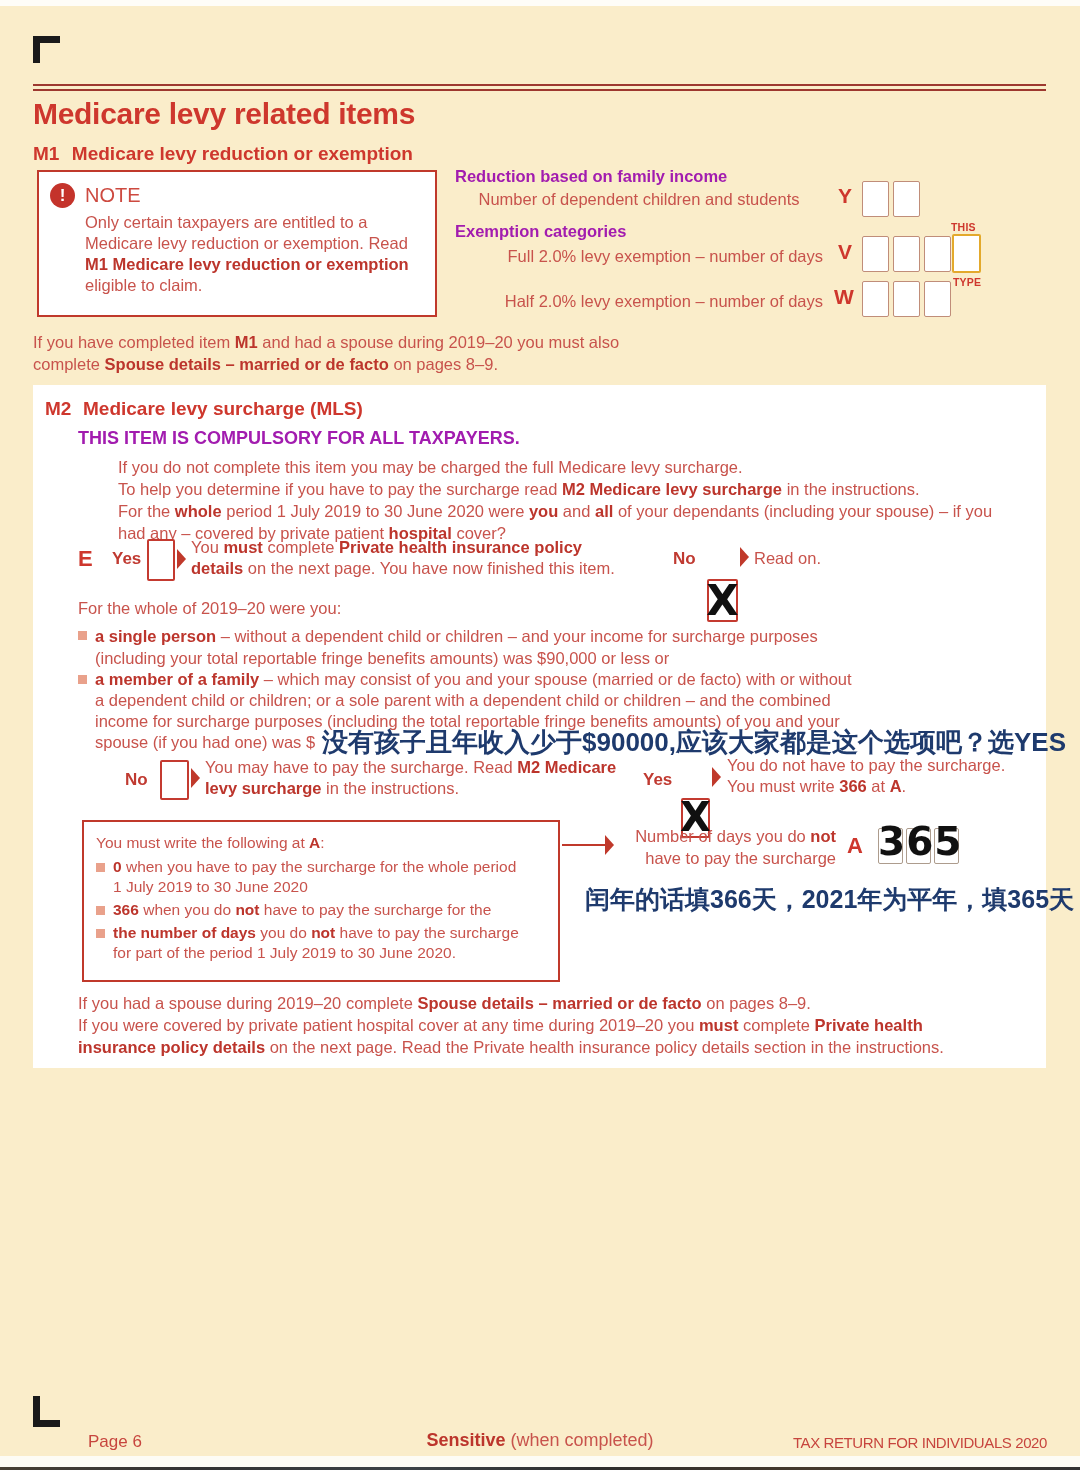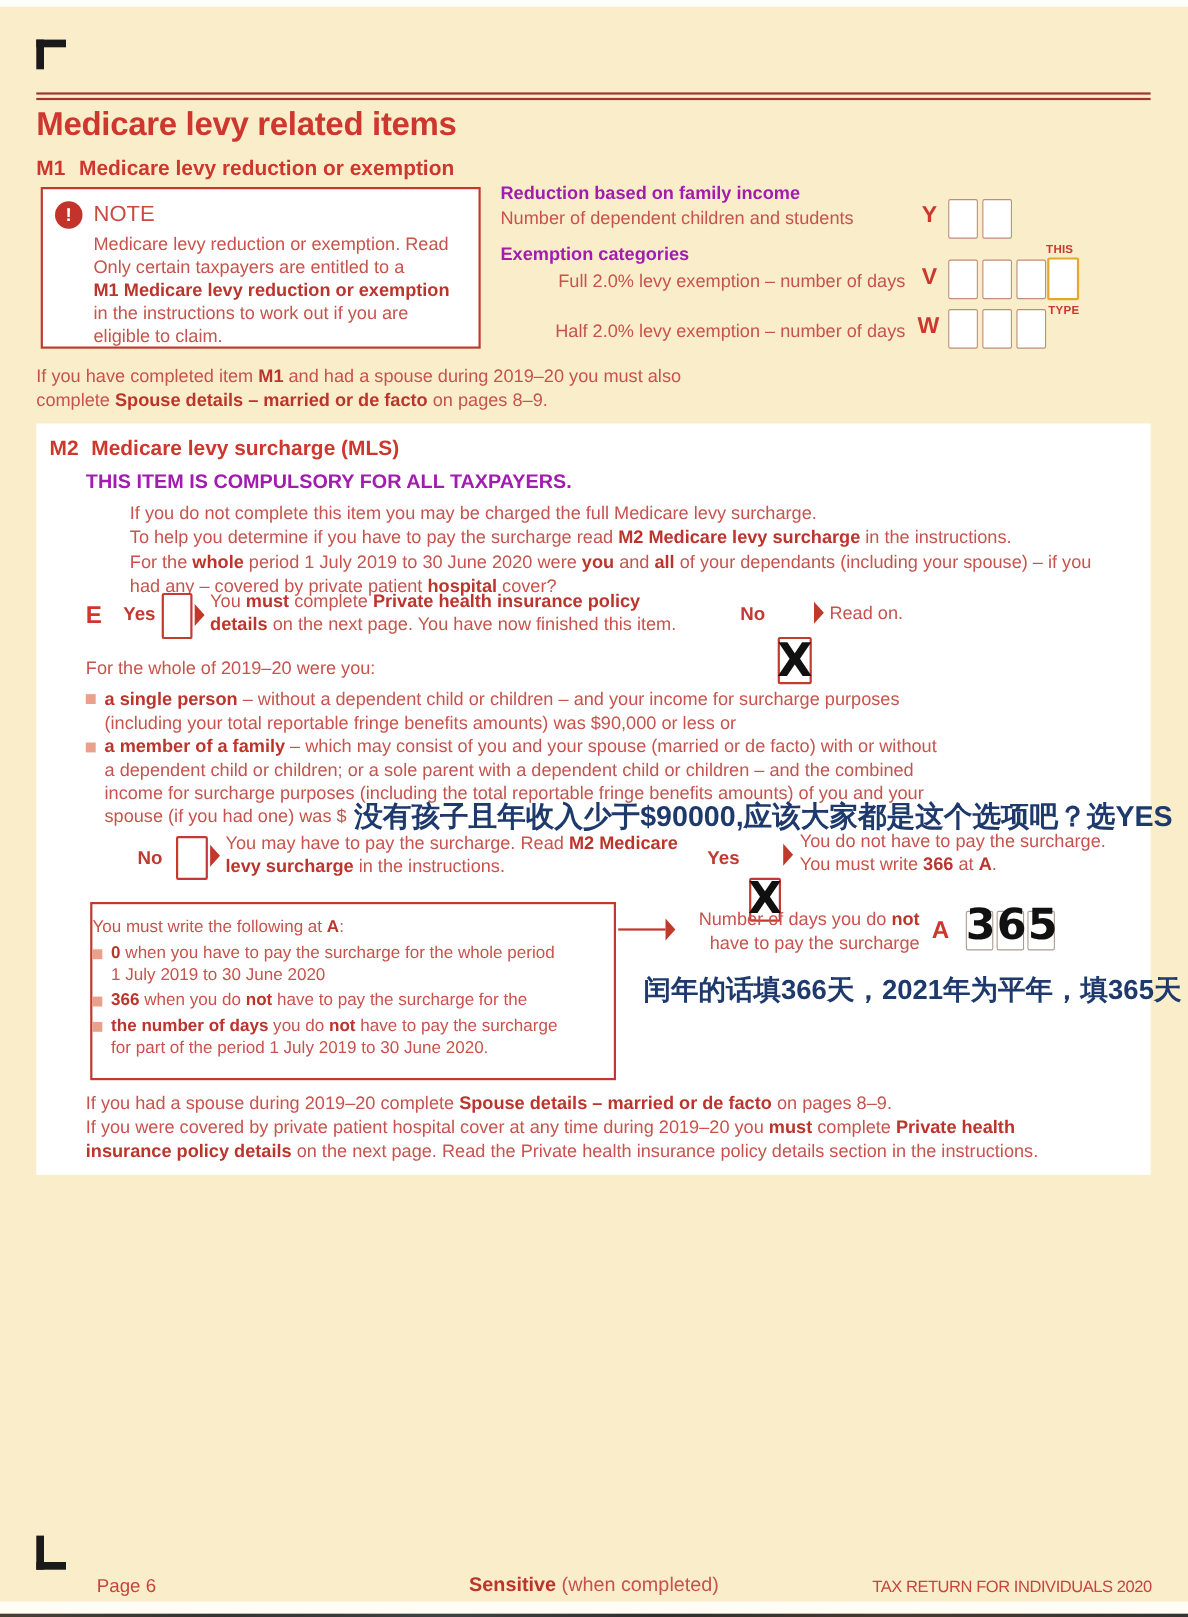--- a/index.html
+++ b/index.html
@@ -57,30 +57,29 @@
 
 <div class="abs" style="left:33px;top:143px;">
   <span class="item-heading">M1</span>
   <span class="item-heading" style="margin-left:8px;">Medicare levy reduction or exemption</span>
 </div>
 
 <div class="abs note-box" style="left:37px;top:170px;width:400px;height:147px;">
   <div class="abs note-icon" style="left:11px;top:11px;">!</div>
   <div class="abs" style="left:46px;top:12px;font-size:20px;color:#cd4a40;">NOTE</div>
   <div class="abs body-txt" style="left:46px;top:40px;line-height:21px;">
+    <div class="line"><span>Only certain taxpayers are entitled to a</span></div>
     <div class="line"><span>Medicare levy reduction or exemption. Read</span></div>
-    <div class="line"><span>Only certain taxpayers are entitled to a</span></div>
     <div class="line"><span class="b">M1 Medicare levy reduction or exemption</span></div>
-    <div class="line"><span>in the instructions to work out if you are</span></div>
     <div class="line"><span>eligible to claim.</span></div>
   </div>
 </div>
 
 <div class="abs strong" style="left:455px;top:167px;font-size:16.5px;">Reduction based on family income</div>
-<div class="abs body-txt" style="left:455px;top:188px;width:368px;text-align:left;">Number of dependent children and students</div>
+<div class="abs body-txt" style="left:455px;top:188px;width:368px;text-align:center;">Number of dependent children and students</div>
 <div class="abs code-letter" style="left:838px;top:184px;">Y</div>
 <div class="abs" style="left:862px;top:181px;">
   <span class="cell"></span><span class="cell"></span>
 </div>
 
 <div class="abs strong" style="left:455px;top:222px;font-size:16.5px;">Exemption categories</div>
 <div class="abs body-txt" style="left:455px;top:245px;width:368px;text-align:right;">Full 2.0% levy exemption – number of days</div>
 <div class="abs code-letter" style="left:838px;top:240px;">V</div>
 <div class="abs" style="left:862px;top:236px;">
   <span class="cell"></span><span class="cell"></span><span class="cell"></span>
@@ -161,21 +160,21 @@
     <div class="abs chk" style="left:648px;top:3px;width:29px;height:40px;">
       <span class="xmark" style="font-size:40px;">X</span>
     </div>
     <div class="abs tri" style="left:679px;top:12px;"></div>
     <div class="abs body-txt" style="left:694px;top:0;line-height:21px;">
       <div class="line"><span>You do not have to pay the surcharge.</span></div>
       <div class="line"><span>You must write </span><span class="b">366</span><span> at </span><span class="b">A</span><span>.</span></div>
     </div>
   </div>
 
-  <div class="abs wb" style="left:49px;top:435px;width:478px;height:162px;padding:11px 0;">
+  <div class="abs wb" style="left:49px;top:435px;width:478px;height:162px;padding:11px 12px;">
     <div class="line"><span>You must write the following at </span><span class="b">A</span><span>:</span></div>
     <div style="margin-top:4px;position:relative;padding-left:17px;">
       <span class="bullet-sq abs" style="left:0;top:6px;"></span>
       <div class="line"><span class="b">0</span><span> when you have to pay the surcharge for the whole period</span></div>
       <div class="line"><span>1 July 2019 to 30 June 2020</span></div>
     </div>
     <div style="margin-top:3px;position:relative;padding-left:17px;">
       <span class="bullet-sq abs" style="left:0;top:6px;"></span>
       <div class="line"><span class="b">366</span><span> when you do </span><span class="b">not</span><span> have to pay the surcharge for the</span></div>
     </div>

